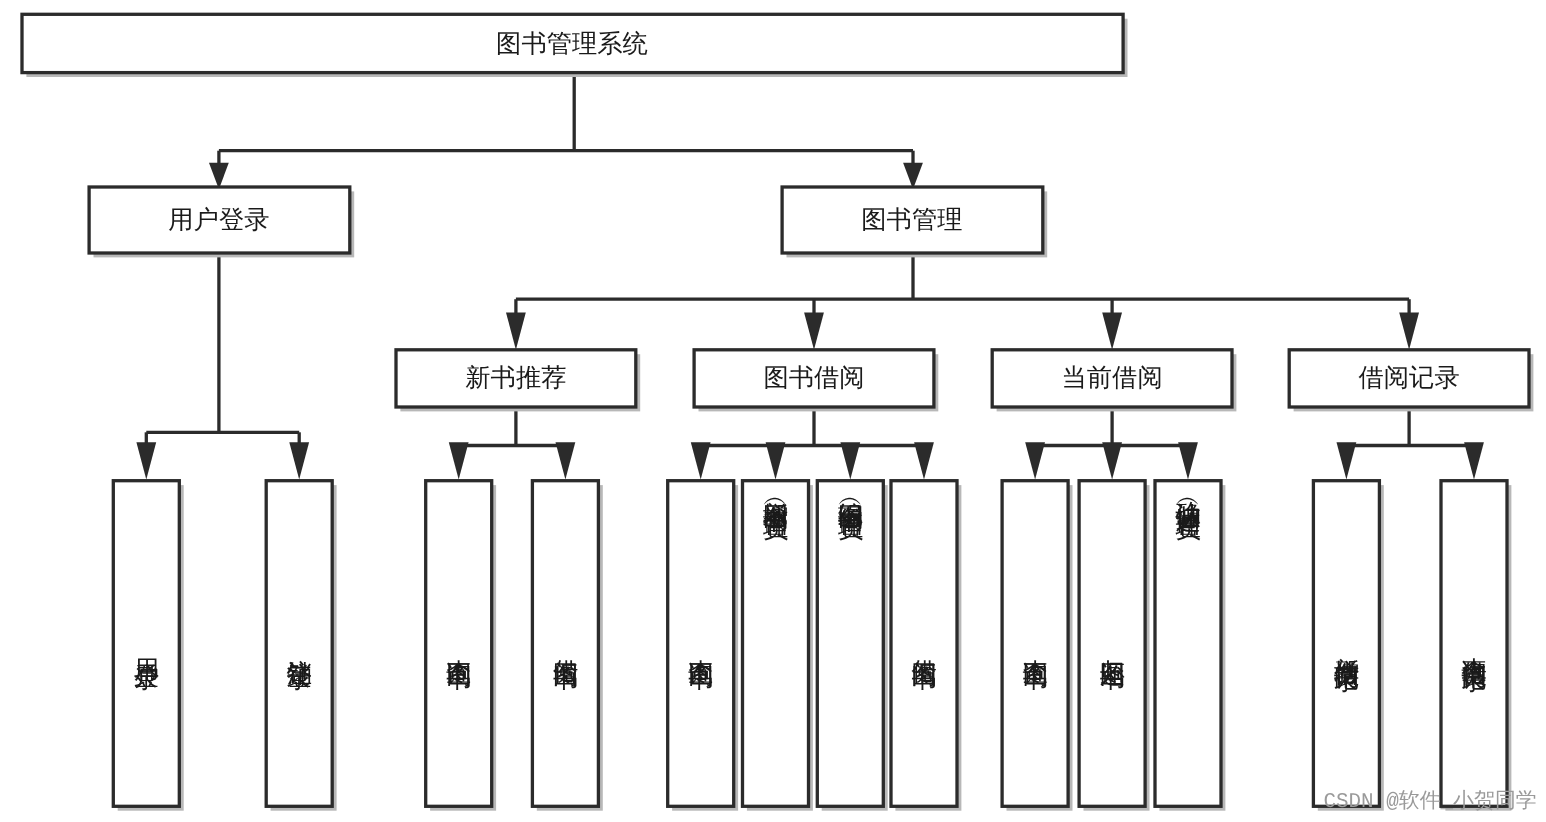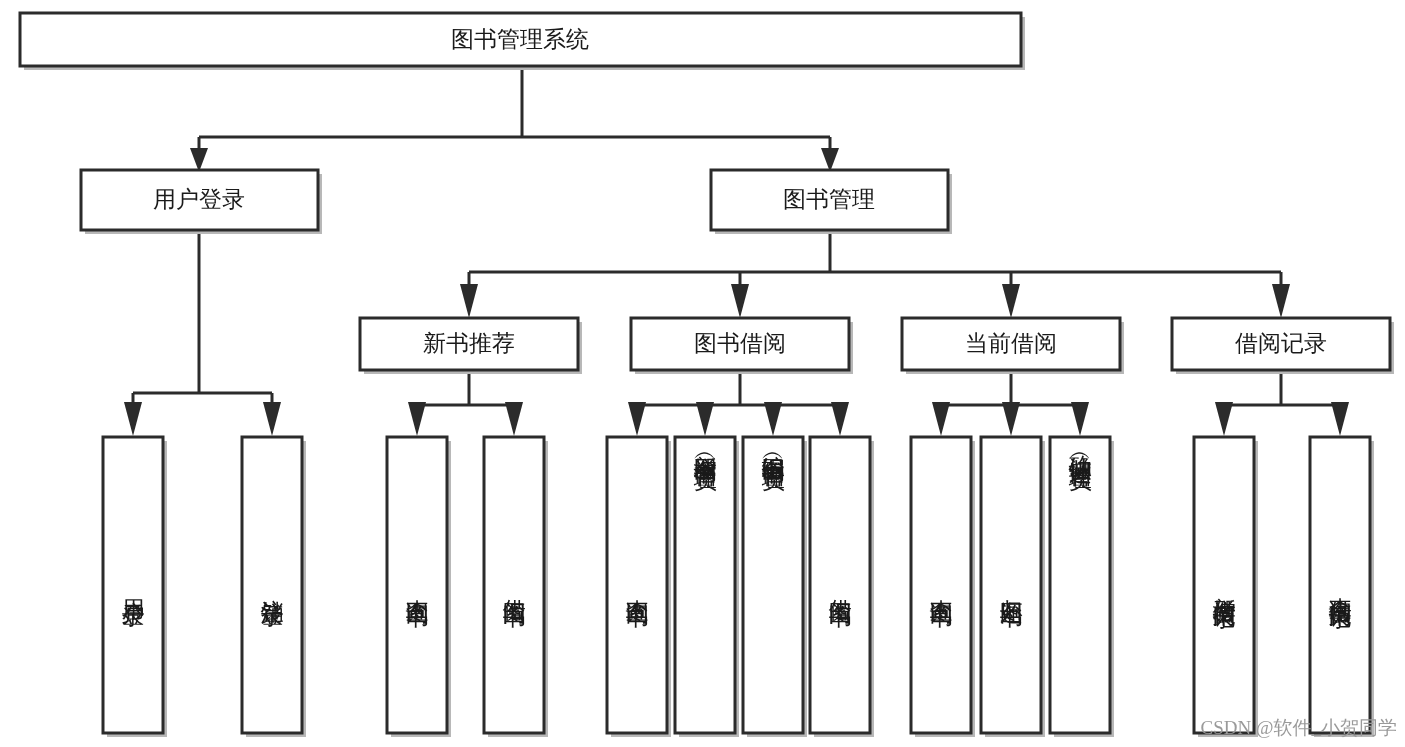--- a/index.html
+++ b/index.html
@@ -60,21 +60,21 @@
     font-size: 23px;
     line-height: 1.28;
     color: #1a1a1a;
     letter-spacing: 2px;
     white-space: nowrap;
   }
   .watermark {
     position: absolute;
     right: 8px;
     bottom: 6px;
-    font-family: Liberation Serif, serif;
+    font-family: Liberation Mono, monospace;
     font-size: 19px;
     color: #9a9a9a;
     white-space: nowrap;
   }
 </style>
 </head>
 <body>
 
 <svg id="canvas" viewBox="0 0 1405 747" xmlns="http://www.w3.org/2000/svg">
 

